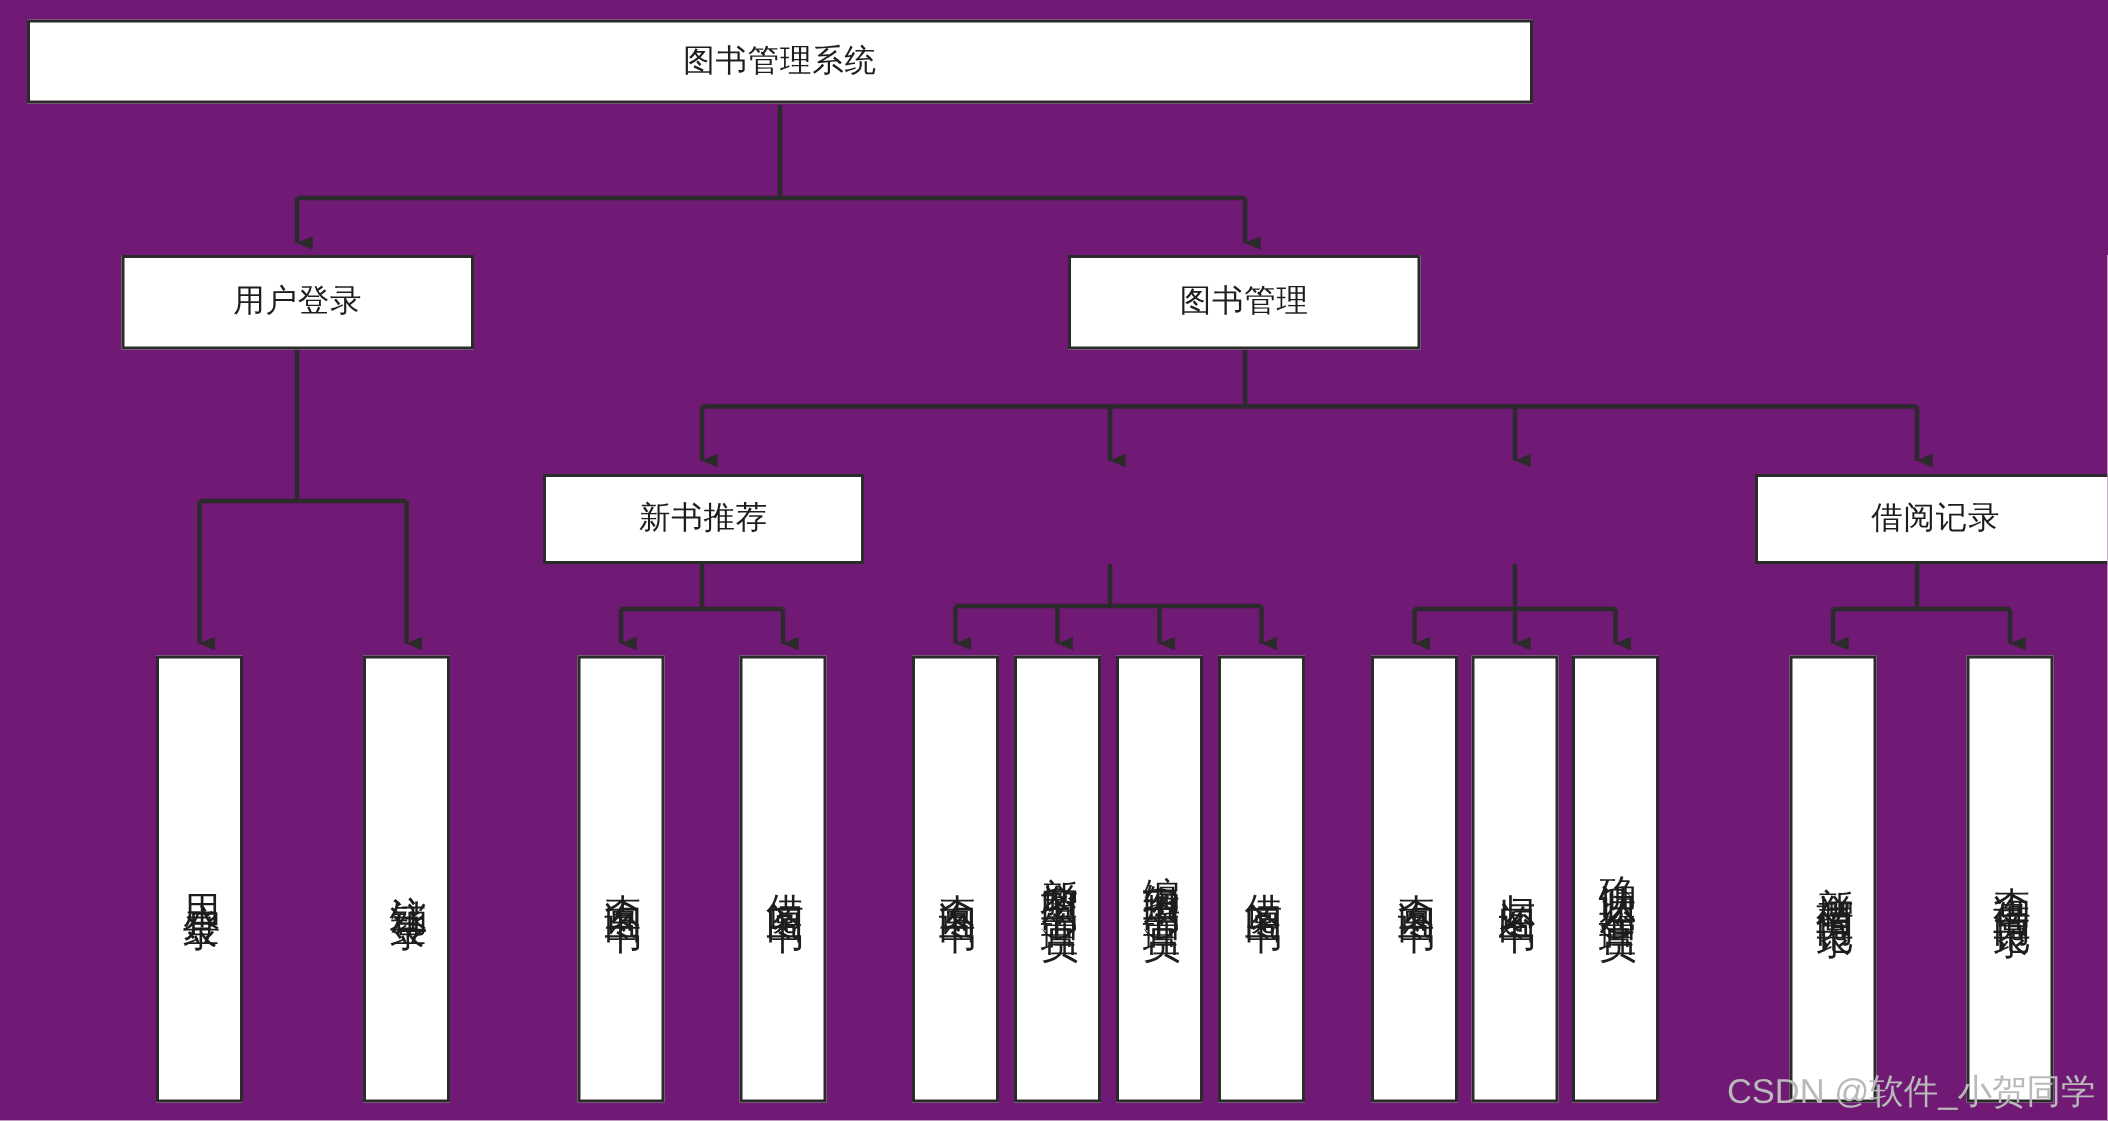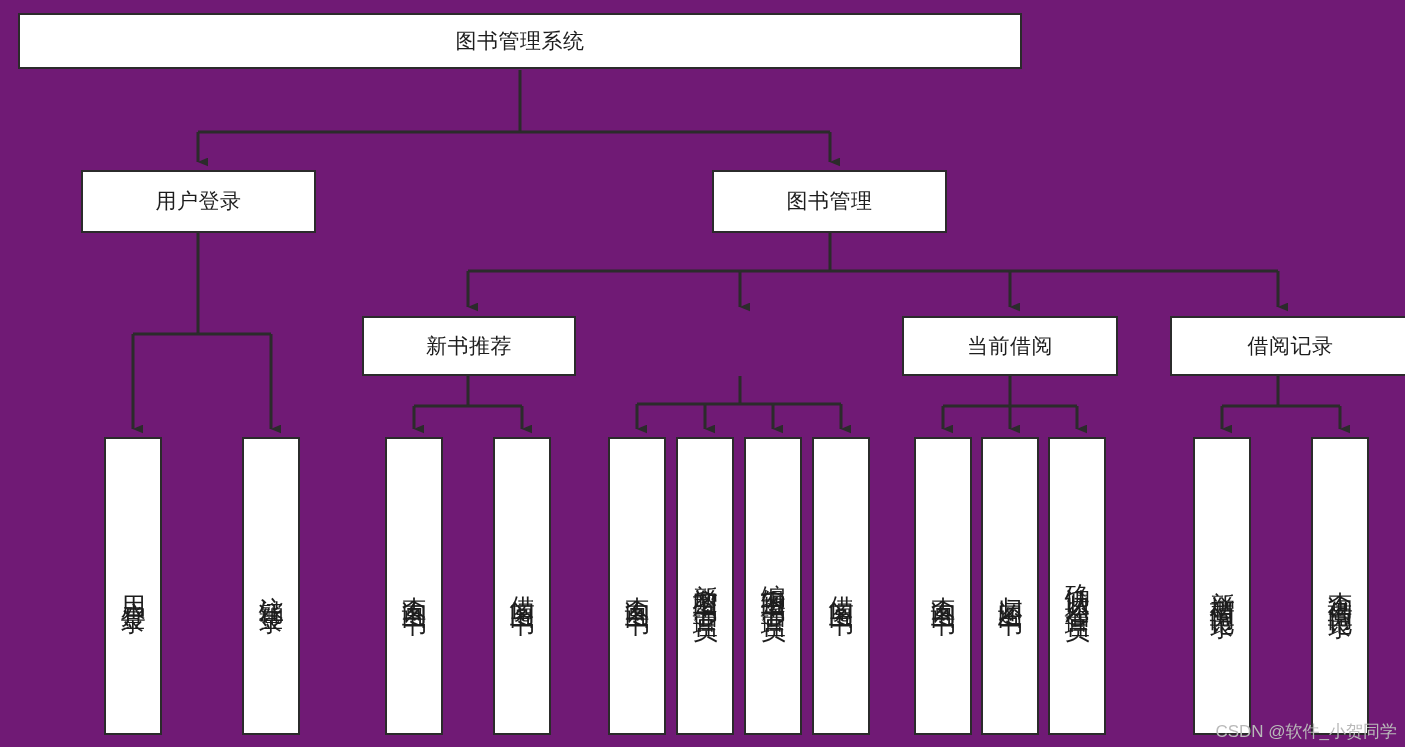--- a/index.html
+++ b/index.html
@@ -52,21 +52,21 @@
     font-size:25px;
     line-height:1.02;
     letter-spacing:5px;
     white-space:nowrap;
     text-align:center;
   }
   #watermark{
     position:absolute;
     right:8px;
     bottom:4px;
-    font-size:17px;
+    font-size:23px;
     color:#b9b9b9;
     z-index:5;
     white-space:nowrap;
     font-family:"Liberation Sans","DejaVu Sans",sans-serif;
     margin-left:38px;
   }
 </style>
 </head>
 <body>
 
@@ -132,23 +132,20 @@
   <div class="node h" style="left:81px; top:170px; width:235px; height:63px;">
     <span class="label">用户登录</span>
   </div>
   <div class="node h" style="left:712px; top:170px; width:235px; height:63px;">
     <span class="label">图书管理</span>
   </div>
 
   <div class="node h" style="left:362px; top:316px; width:214px; height:60px;">
     <span class="label">新书推荐</span>
   </div>
-  <div class="node h" style="left:902px; top:316px; width:216px; height:60px;">
-    <span class="label">当前借阅</span>
-  </div>
   <div class="node h" style="left:1170px; top:316px; width:241px; height:60px;">
     <span class="label">借阅记录</span>
   </div>
 
   <div class="node v" style="left:104px; top:437px; width:58px; height:298px;">
     <span class="label">用户登录</span>
   </div>
   <div class="node v" style="left:242px; top:437px; width:58px; height:298px;">
     <span class="label">注销登录</span>
   </div>

